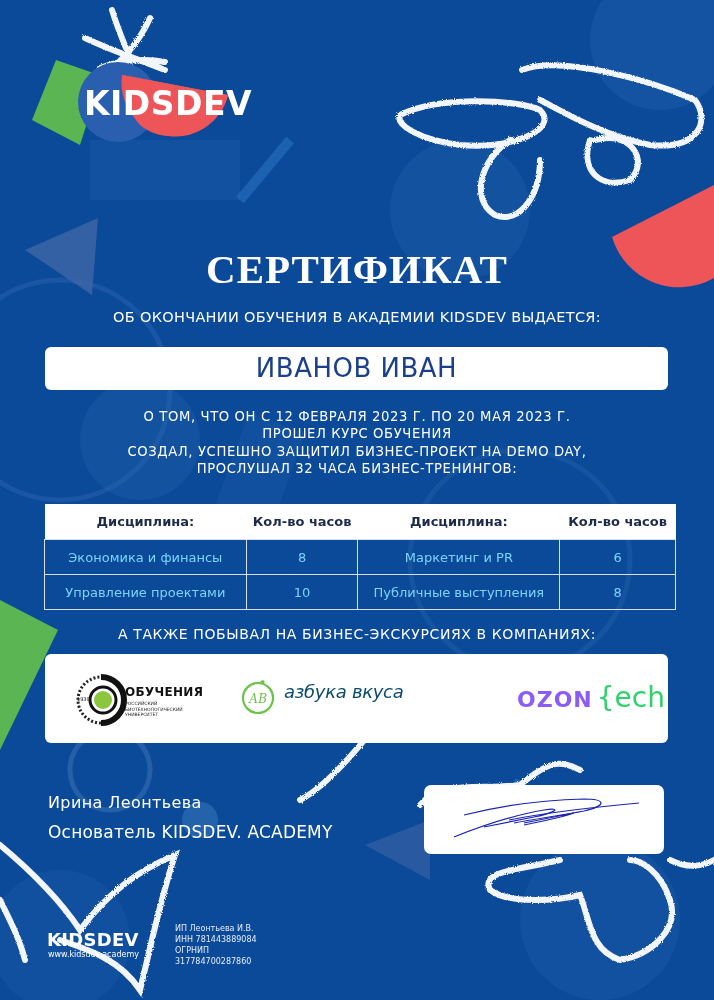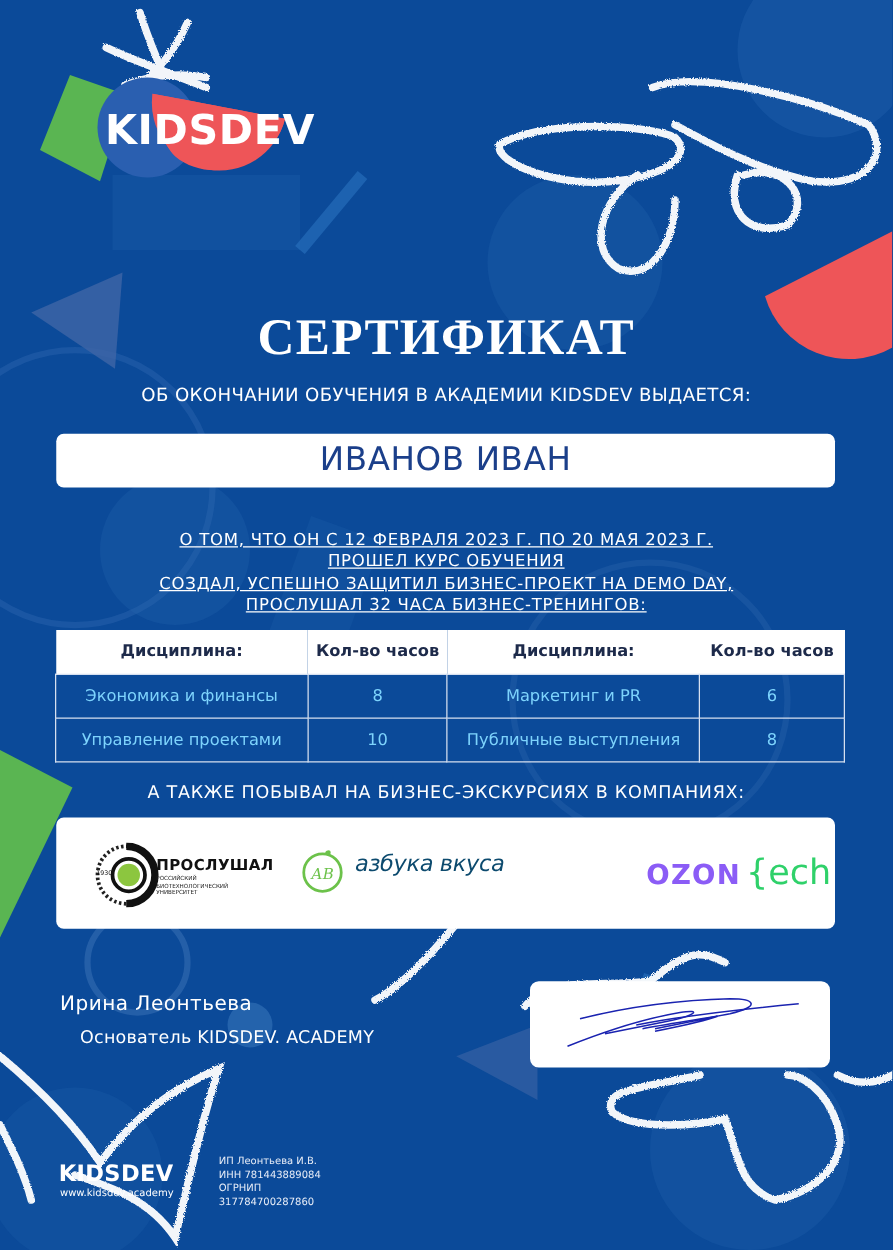--- a/index.html
+++ b/index.html
@@ -6,28 +6,28 @@
   body{width:714px;height:1000px;overflow:hidden;background:#0b4a99;font-family:"DejaVu Sans","Liberation Sans",sans-serif;color:#fff;}
   .page{position:relative;width:714px;height:1000px;background:#0b4a99;overflow:hidden;}
   .bg-shapes{position:absolute;left:0;top:0;width:714px;height:1000px;pointer-events:none;}
   .abs{position:absolute;}
   .center{left:0;width:714px;text-align:center;}
   .logo-wrap{position:absolute;left:30px;top:0;width:200px;height:160px;}
   .logo-text{position:absolute;left:54px;top:84px;font-family:"DejaVu Sans",sans-serif;font-weight:bold;font-size:33px;color:#fff;letter-spacing:0.5px;}
   .title{top:245px;font-size:41px;font-weight:bold;letter-spacing:1px;font-family:Liberation Serif, serif;}
   .subtitle{top:309px;font-size:14.5px;letter-spacing:0.3px;}
   .name-box{position:absolute;left:45px;top:347px;width:623px;height:43px;background:#ffffff;border-radius:6px;color:#1b3f8a;text-align:center;font-size:26px;line-height:43px;letter-spacing:0.5px;}
-  .body-text{top:424px;font-size:13.2px;line-height:17.4px;letter-spacing:0.6px;text-decoration:underline;}
+  .body-text{top:408px;font-size:13.2px;line-height:17.4px;letter-spacing:0.6px;}
   table.disc{position:absolute;left:44px;top:504px;width:632px;border-collapse:collapse;font-size:13px;}
   table.disc th{background:#fff;color:#1d2a4a;font-weight:bold;height:33px;font-size:13px;}
   table.disc td{border:1px solid #d6e0f0;height:32px;text-align:center;color:#7dd3fc;}
   .also{top:626px;font-size:14px;letter-spacing:0.6px;}
   .logos-box{position:absolute;left:45px;top:654px;width:623px;height:89px;background:#fff;border-radius:6px;}
   .sign-name{left:48px;top:793px;font-size:16px;letter-spacing:0.4px;}
-  .sign-role{left:48px;top:822px;font-size:14px;letter-spacing:0.2px;margin-left:16px;}
+  .sign-role{left:48px;top:822px;font-size:17px;letter-spacing:0.2px;}
   .sig-box{position:absolute;left:424px;top:785px;width:240px;height:69px;background:#fff;border-radius:7px;}
   .foot-logo{left:47px;top:929px;font-size:18px;font-weight:bold;letter-spacing:0.3px;}
   .foot-url{left:48px;top:950px;font-size:8px;}
   .foot-info{left:175px;top:923px;font-size:8px;line-height:11px;color:#e6ecf7;}
 </style>
 </head>
 <body>
 
 <div class="page">
 
@@ -128,21 +128,21 @@
   <div class="logos-box">
 
     <div class="abs" style="left:30px;top:20px;width:150px;height:50px;">
       <svg width="52" height="52" viewBox="0 0 52 52" style="position:absolute;left:0;top:0;">
         <circle cx="26" cy="26" r="23" fill="none" stroke="#222" stroke-width="3" stroke-dasharray="2 2"></circle>
         <path d="M26,3 A23,23 0 0 1 26,49" fill="none" stroke="#111" stroke-width="6"></path>
         <circle cx="28" cy="26" r="13" fill="#fff" stroke="#111" stroke-width="3"></circle>
         <circle cx="28" cy="26" r="9" fill="#8cc63f"></circle>
       </svg>
       <span class="abs" style="left:2px;top:22px;font-size:5px;color:#111;">1930</span>
-      <div class="abs" style="left:50px;top:11px;font-size:12px;font-weight:bold;color:#111;letter-spacing:0.3px;">ПРОСЛУШАЛ</div>
+      <div class="abs" style="left:50px;top:11px;font-size:12px;font-weight:bold;color:#111;letter-spacing:0.3px;">ОБУЧЕНИЯ</div>
       <div class="abs" style="left:50px;top:27px;font-size:4.5px;line-height:5.5px;color:#222;">
         <div>РОССИЙСКИЙ</div>
         <div>БИОТЕХНОЛОГИЧЕСКИЙ</div>
         <div>УНИВЕРСИТЕТ</div>
       </div>
     </div>
 
     <div class="abs" style="left:195px;top:24px;width:230px;height:40px;">
       <svg width="36" height="36" viewBox="0 0 36 36" style="position:absolute;left:0;top:2px;">
         <circle cx="18" cy="18" r="15" fill="none" stroke="#6cc24a" stroke-width="2.2"></circle>

